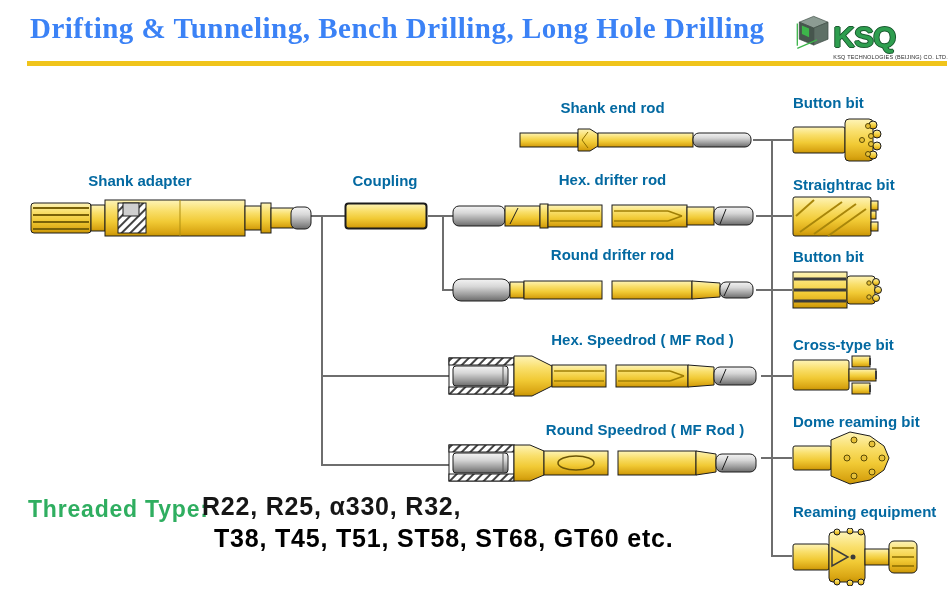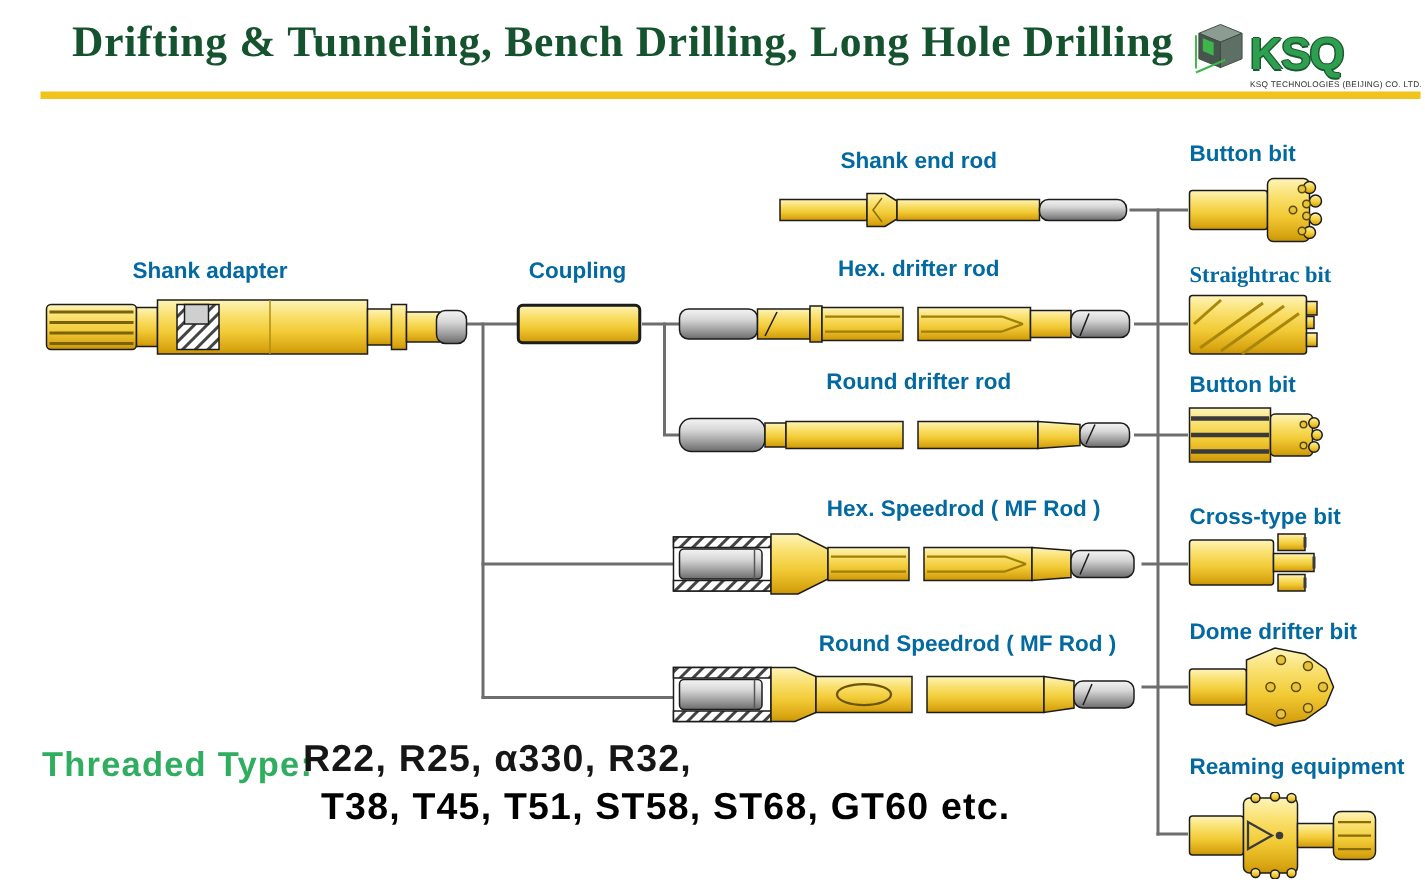--- a/index.html
+++ b/index.html
@@ -1,19 +1,19 @@
 <!DOCTYPE html>
 <html><head>
 <meta charset="utf-8">
 <style>
   html,body{margin:0;padding:0;background:#fff;}
   .stage{position:relative;width:950px;height:591px;background:#ffffff;overflow:hidden;
          font-family:"Liberation Sans",sans-serif;}
-  .title{position:absolute;left:48px;top:12px;font-family:"Liberation Serif",serif;
-         font-weight:bold;font-size:29px;color:#14532d;letter-spacing:.5px;white-space:nowrap;}
+  .title{position:absolute;left:30px;top:12px;font-family:"Liberation Serif",serif;
+         font-weight:bold;font-size:29px;color:#3b82f6;letter-spacing:.5px;white-space:nowrap;}
   .rule{position:absolute;left:27px;top:61px;width:920px;height:5px;background:#F0C41B;}
   
   .logo{position:absolute;left:796px;top:2px;width:152px;height:58px;display:flex;align-items:flex-end;}
   .logo-text{display:flex;flex-direction:column;margin-left:2px;margin-top:6px;}
   .logo-brand{font-weight:900;font-size:30px;line-height:30px;color:#2E9E4F;letter-spacing:-1px;
               text-shadow:1px 0 #1b5a31,-1px 0 #1b5a31,0 1px #1b5a31,0 -1px #1b5a31;}
   .logo-tagline{font-size:5.5px;color:#2c2c2c;margin-top:2px;white-space:nowrap;letter-spacing:.2px;}
   
   .lbl{position:absolute;font-weight:bold;font-size:15px;color:#0369a1;text-align:center;white-space:nowrap;}
   .bit-lbl{text-align:left;}
@@ -72,24 +72,24 @@
   </div>
 
   <div class="lbl" style="left:60px;top:172px;width:160px;">Shank adapter</div>
   <div class="lbl" style="left:330px;top:172px;width:110px;">Coupling</div>
   <div class="lbl" style="left:520px;top:99px;width:185px;">Shank end rod</div>
   <div class="lbl" style="left:520px;top:171px;width:185px;">Hex. drifter rod</div>
   <div class="lbl" style="left:520px;top:246px;width:185px;">Round drifter rod</div>
   <div class="lbl" style="left:510px;top:331px;width:265px;">Hex. Speedrod ( MF Rod )</div>
   <div class="lbl" style="left:510px;top:421px;width:270px;">Round Speedrod ( MF Rod )</div>
   <div class="lbl bit-lbl" style="left:793px;top:94px;">Button bit</div>
-  <div class="lbl bit-lbl" style="left:793px;top:176px;font-family:Liberation Serif, serif;">Straightrac bit</div>
+  <div class="lbl bit-lbl" style="left:793px;top:176px;">Straightrac bit</div>
   <div class="lbl bit-lbl" style="left:793px;top:248px;">Button bit</div>
   <div class="lbl bit-lbl" style="left:793px;top:336px;">Cross-type bit</div>
-  <div class="lbl bit-lbl" style="left:793px;top:413px;">Dome drifter bit</div>
+  <div class="lbl bit-lbl" style="left:793px;top:413px;">Dome reaming bit</div>
   <div class="lbl bit-lbl" style="left:793px;top:503px;">Reaming equipment</div>
 
   <div class="hline" style="left:308px;top:215px;width:37px;"></div>
   <div class="vline" style="left:321px;top:215px;height:251px;"></div>
   <div class="hline" style="left:321px;top:375px;width:131px;"></div>
   <div class="hline" style="left:321px;top:464px;width:131px;"></div>
   <div class="hline" style="left:428px;top:215px;width:28px;"></div>
   <div class="vline" style="left:442px;top:215px;height:75px;"></div>
   <div class="hline" style="left:442px;top:289px;width:14px;"></div>
   <div class="hline" style="left:753px;top:139px;width:39px;"></div>

